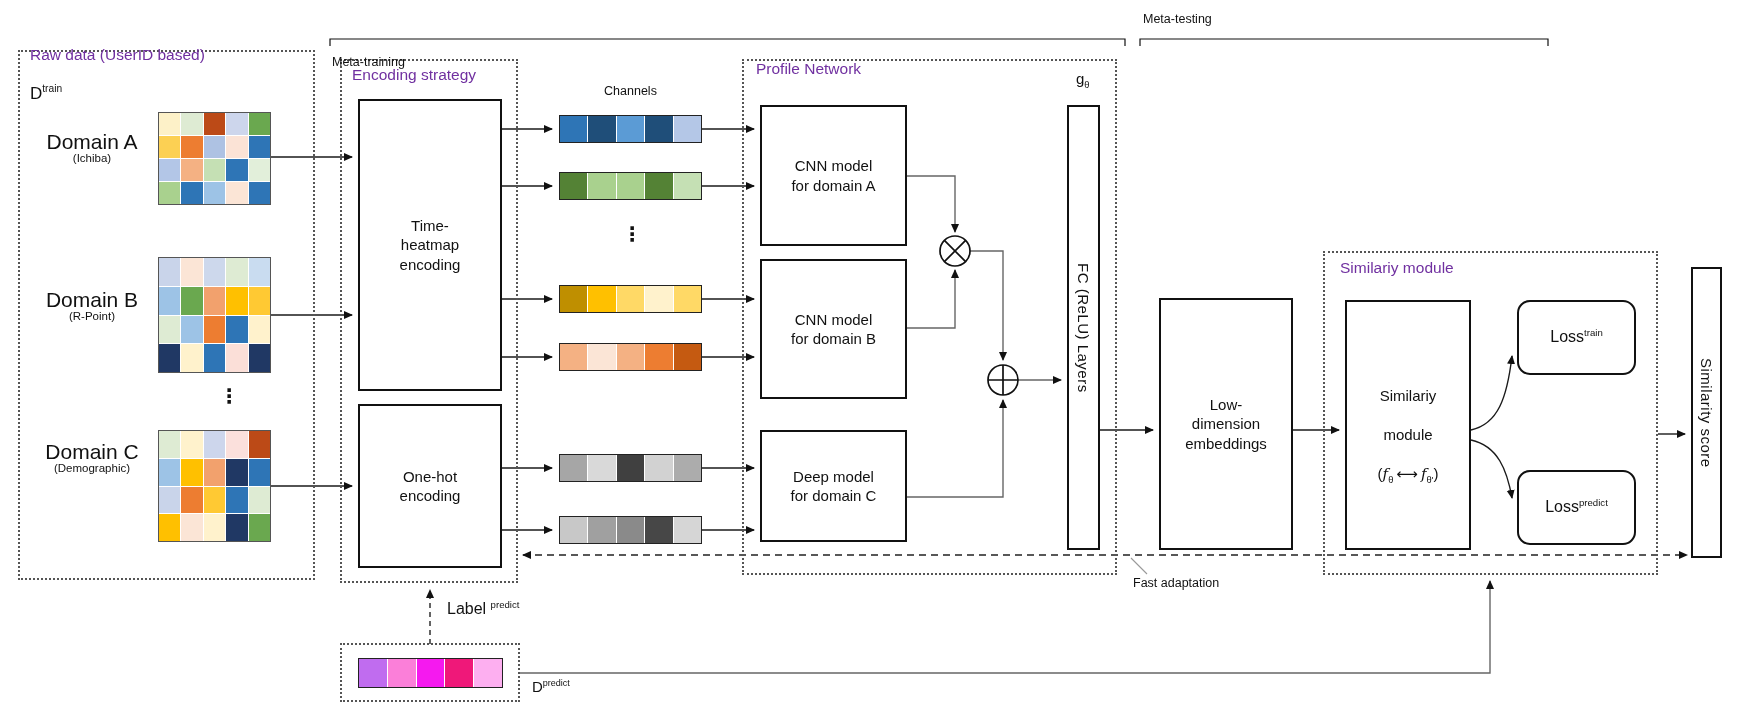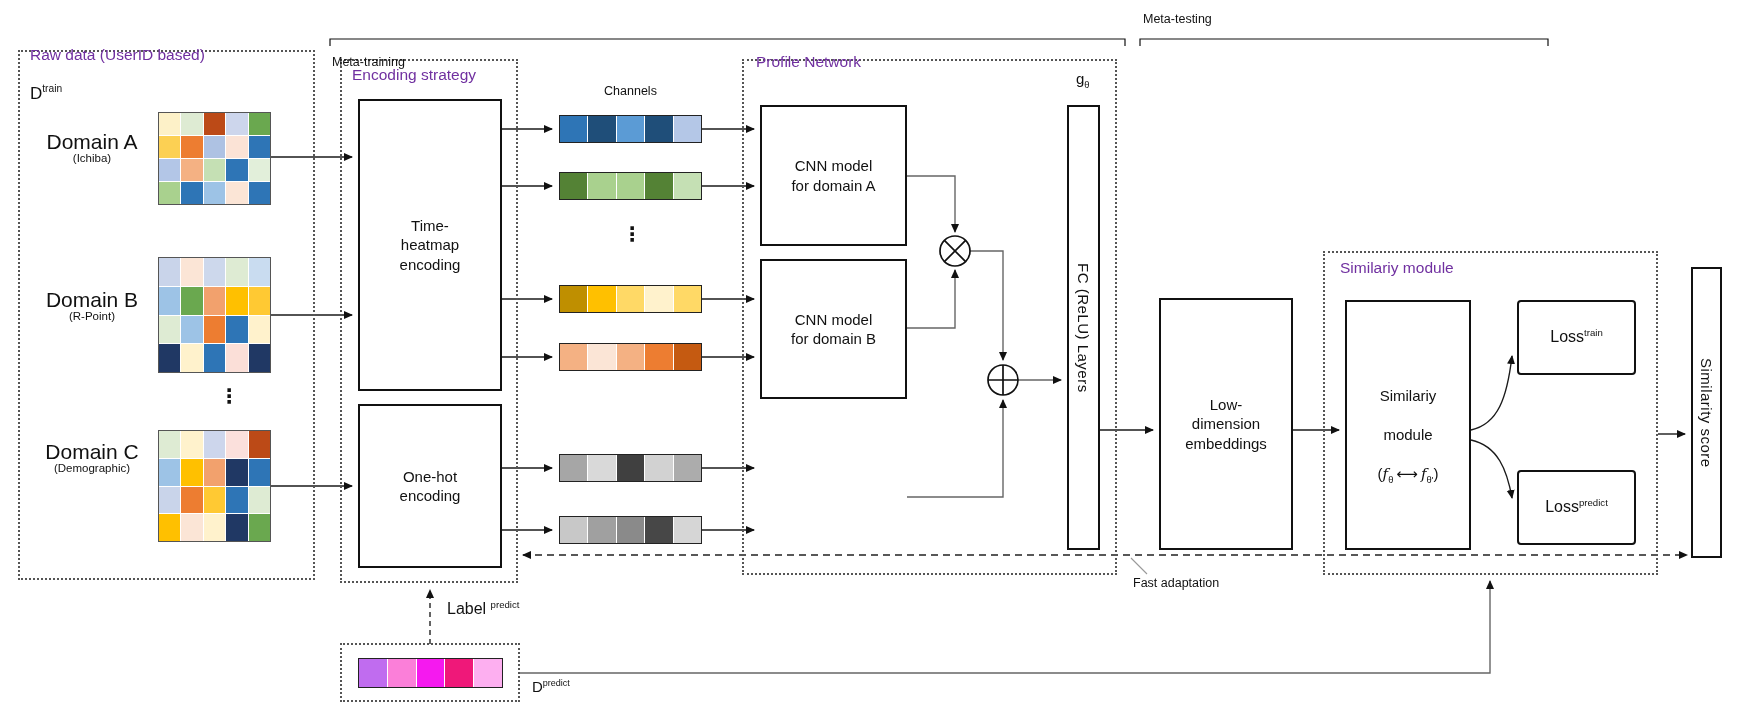--- a/index.html
+++ b/index.html
@@ -3,21 +3,21 @@
 <meta charset="utf-8">
 <style>
   html,body{margin:0;padding:0;background:#fff;}
   #canvas{position:relative;width:1758px;height:727px;background:#fff;overflow:hidden;
           font-family:"Liberation Sans","DejaVu Sans",sans-serif;color:#111;}
   svg.layer{position:absolute;left:0;top:0;z-index:1;}
   .dotted-box{position:absolute;border:2px dotted #555;box-sizing:border-box;z-index:2;}
   .solid-box{position:absolute;border:2px solid #111;background:#fff;box-sizing:border-box;
              display:flex;align-items:center;justify-content:center;text-align:center;
              font-size:15px;line-height:1.3;white-space:pre-line;z-index:3;}
-  .round-box{border-radius:4px;}
+  .round-box{border-radius:13px;}
   .vtext{writing-mode:vertical-rl;letter-spacing:.5px;}
   .lbl{position:absolute;z-index:4;white-space:nowrap;}
   .ptitle{position:absolute;z-index:4;color:#7030A0;font-size:15.5px;white-space:nowrap;}
   .pixel-grid{position:absolute;display:flex;flex-direction:column;gap:1px;background:#fff;
               border:1px solid #555;box-sizing:border-box;z-index:3;}
   .strip{border:1.6px solid #222;}
   .grid-row{display:flex;flex:1;gap:1px;}
   .grid-cell{flex:1;}
   .ellipsis{position:absolute;z-index:4;font-size:20px;font-weight:bold;color:#111;line-height:1;}
   sup{font-size:60%;line-height:0;}
@@ -279,25 +279,27 @@
       <div class="grid-row">
         <div class="grid-cell" style="background: rgb(200, 200, 200);"></div>
         <div class="grid-cell" style="background: rgb(160, 160, 160);"></div>
         <div class="grid-cell" style="background: rgb(138, 138, 138);"></div>
         <div class="grid-cell" style="background: rgb(71, 71, 71);"></div>
         <div class="grid-cell" style="background: rgb(214, 214, 214);"></div>
       </div>
     </div>
 
   <div class="dotted-box" style="left:742px;top:59px;width:375px;height:516px;"></div>
-  <div class="ptitle" style="left:756px;top:53px;">Profile Network</div>
+  <div class="ptitle" style="left:756px;top:60px;">Profile Network</div>
   <div class="solid-box" style="left:760px;top:105px;width:147px;height:141px;">CNN model
 for domain A</div>
   <div class="solid-box" style="left:760px;top:259px;width:147px;height:140px;">CNN model
 for domain B</div>
+  <div class="solid-box" style="left:760px;top:430px;width:147px;height:112px;">Deep model
+for domain C</div>
 
   <div class="lbl" style="left:1076px;top:70px;font-size:15px;">
     <span>g</span><sub>θ</sub>
   </div>
   <div class="solid-box vtext" style="left:1067px;top:105px;width:33px;height:445px;">FC (ReLU) Layers</div>
 
   <div class="lbl small" style="left:1133px;top:576px;">Fast adaptation</div>
 
   <div class="solid-box" style="left:1159px;top:298px;width:134px;height:252px;">Low-
 dimension

